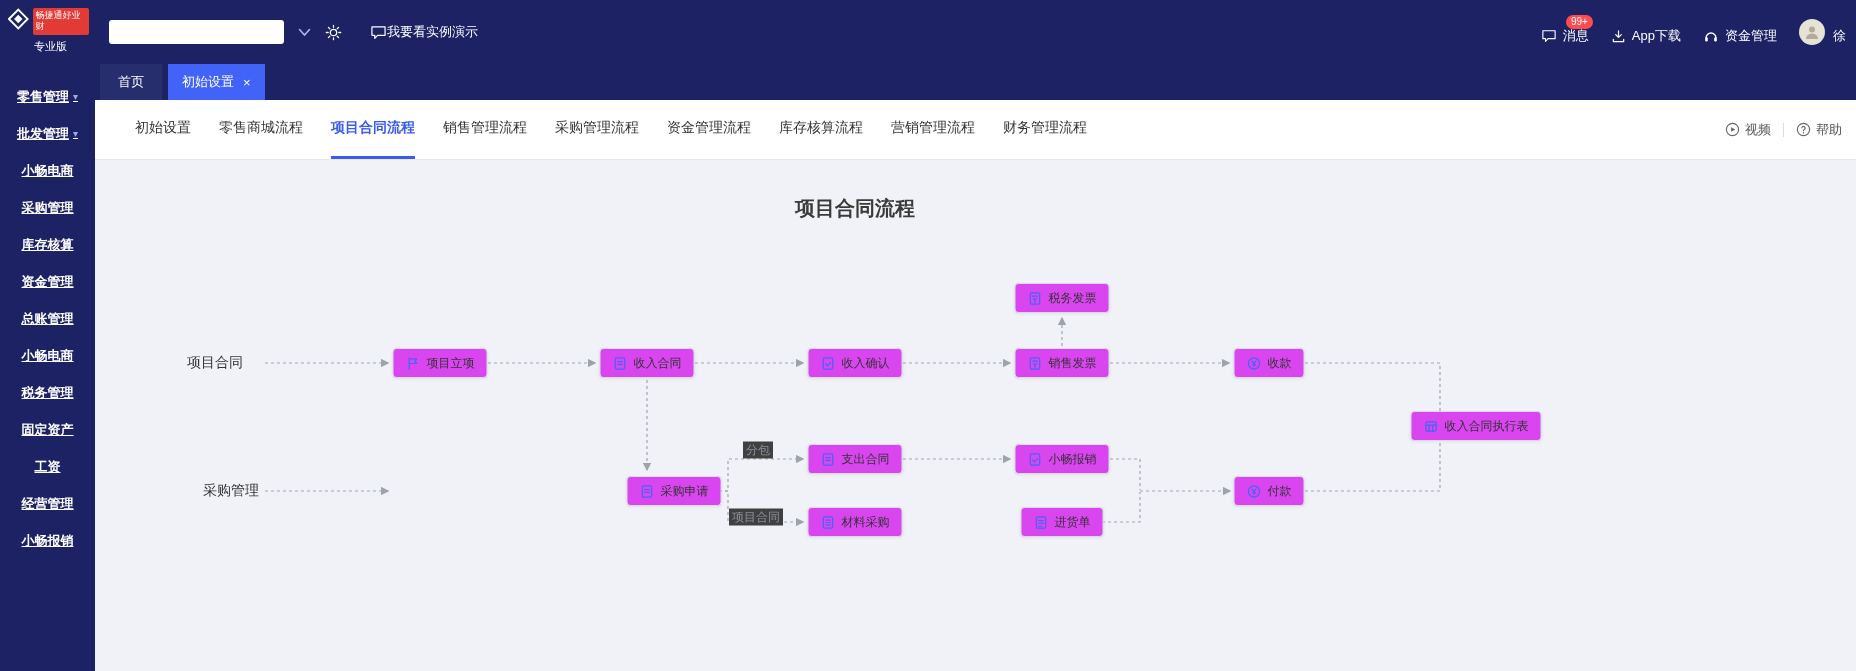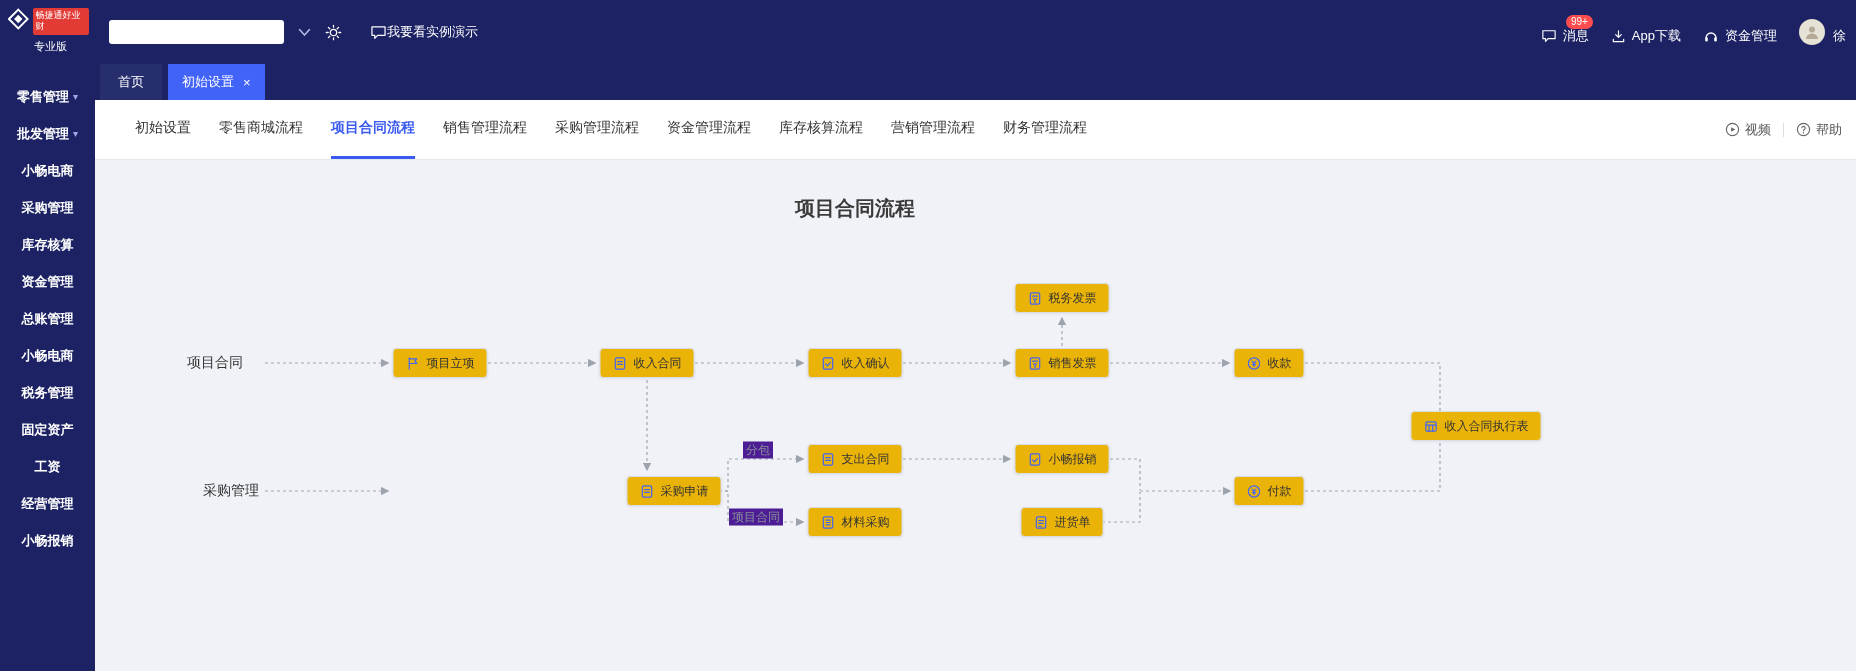--- a/index.html
+++ b/index.html
@@ -8,21 +8,21 @@
   .app { display:flex; width:1856px; height:671px; }
 
   
   .sidebar { width:95px; background:#1c2263; color:#fff; flex-shrink:0; display:flex; flex-direction:column; }
   .logo-area { height:64px; padding:8px 6px 0 8px; }
   .logo-row { display:flex; align-items:flex-start; gap:4px; }
   .brand-badge { background:#e23a35; color:#fff; font-size:9px; line-height:1.25; padding:2px 3px; border-radius:2px; }
   .edition { font-size:11px; color:#fff; margin:4px 0 0 26px; }
   .side-nav { padding-top:14px; }
   .side-item { height:37px; display:flex; align-items:center; justify-content:center; gap:4px;
-    font-size:13px; font-weight:600; color:#fff; cursor:pointer; white-space:nowrap; }
+    font-size:13px; font-weight:600; color:#fff; cursor:pointer; white-space:nowrap;text-decoration:underline; }
   .caret { color:#9fa9e8; font-size:10px; }
 
   
   .main { flex:1; display:flex; flex-direction:column; min-width:0; }
 
   
   .topbar { height:64px; background:#1c2263; display:flex; align-items:center; padding:0 10px 0 14px; gap:14px; overflow:hidden; }
   .org-box { width:175px; height:24px; background:#fff; border-radius:3px; }
   .icon-btn { display:flex; align-items:center; color:#fff; cursor:pointer; }
   .demo-chip { display:flex; align-items:center; color:#fff; font-size:13px; margin-left:14px; cursor:pointer; }
@@ -48,26 +48,26 @@
   .subnav-right .tool { display:flex; align-items:center; gap:5px; cursor:pointer; white-space:nowrap; }
   .vdiv { width:1px; height:14px; background:#ddd; }
 
   
   .content { flex:1; position:relative; background:#f0f2f7; overflow:hidden; }
   .page-title { position:absolute; left:760px; top:35px; transform:translateX(-50%);
     font-size:20px; font-weight:600; color:#3a3a3a; }
   .flow { position:absolute; inset:0; }
   .edges { position:absolute; left:0; top:0; pointer-events:none; }
   .node { position:absolute; transform:translate(-50%,-50%); display:inline-flex; align-items:center; gap:6px;
-    height:30px; padding:8px 12px; background:#eab308; border:1px solid #d9dce3; border-radius:4px;
+    height:30px; padding:8px 12px; background:#d946ef; border:1px solid #d9dce3; border-radius:4px;
     font-size:12px; color:#333; white-space:nowrap; box-shadow:0 1px 3px rgba(20,30,80,.07); cursor:pointer; }
   .nicon { width:15px; height:15px; flex-shrink:0; }
   .row-label { position:absolute; transform:translate(-50%,-50%); font-size:14px; color:#333; white-space:nowrap; }
   .branch-label { position:absolute; transform:translate(-50%,-50%); font-size:12px; color:#8a8f99;
-    background:#4c1d95; padding:0 3px; white-space:nowrap; }
+    background:#404040; padding:0 3px; white-space:nowrap; }
 </style>
 </head>
 <body>
 
 <svg width="0" height="0" style="position:absolute">
   <defs>
     <g id="i-flag" stroke="#4466f2" fill="none" stroke-width="1.3" stroke-linecap="round" stroke-linejoin="round">
       <line x1="4" y1="2" x2="4" y2="14"></line>
         <path d="M4 3 h8 l-2 2.5 2 2.5 h-8"></path>
     </g>

